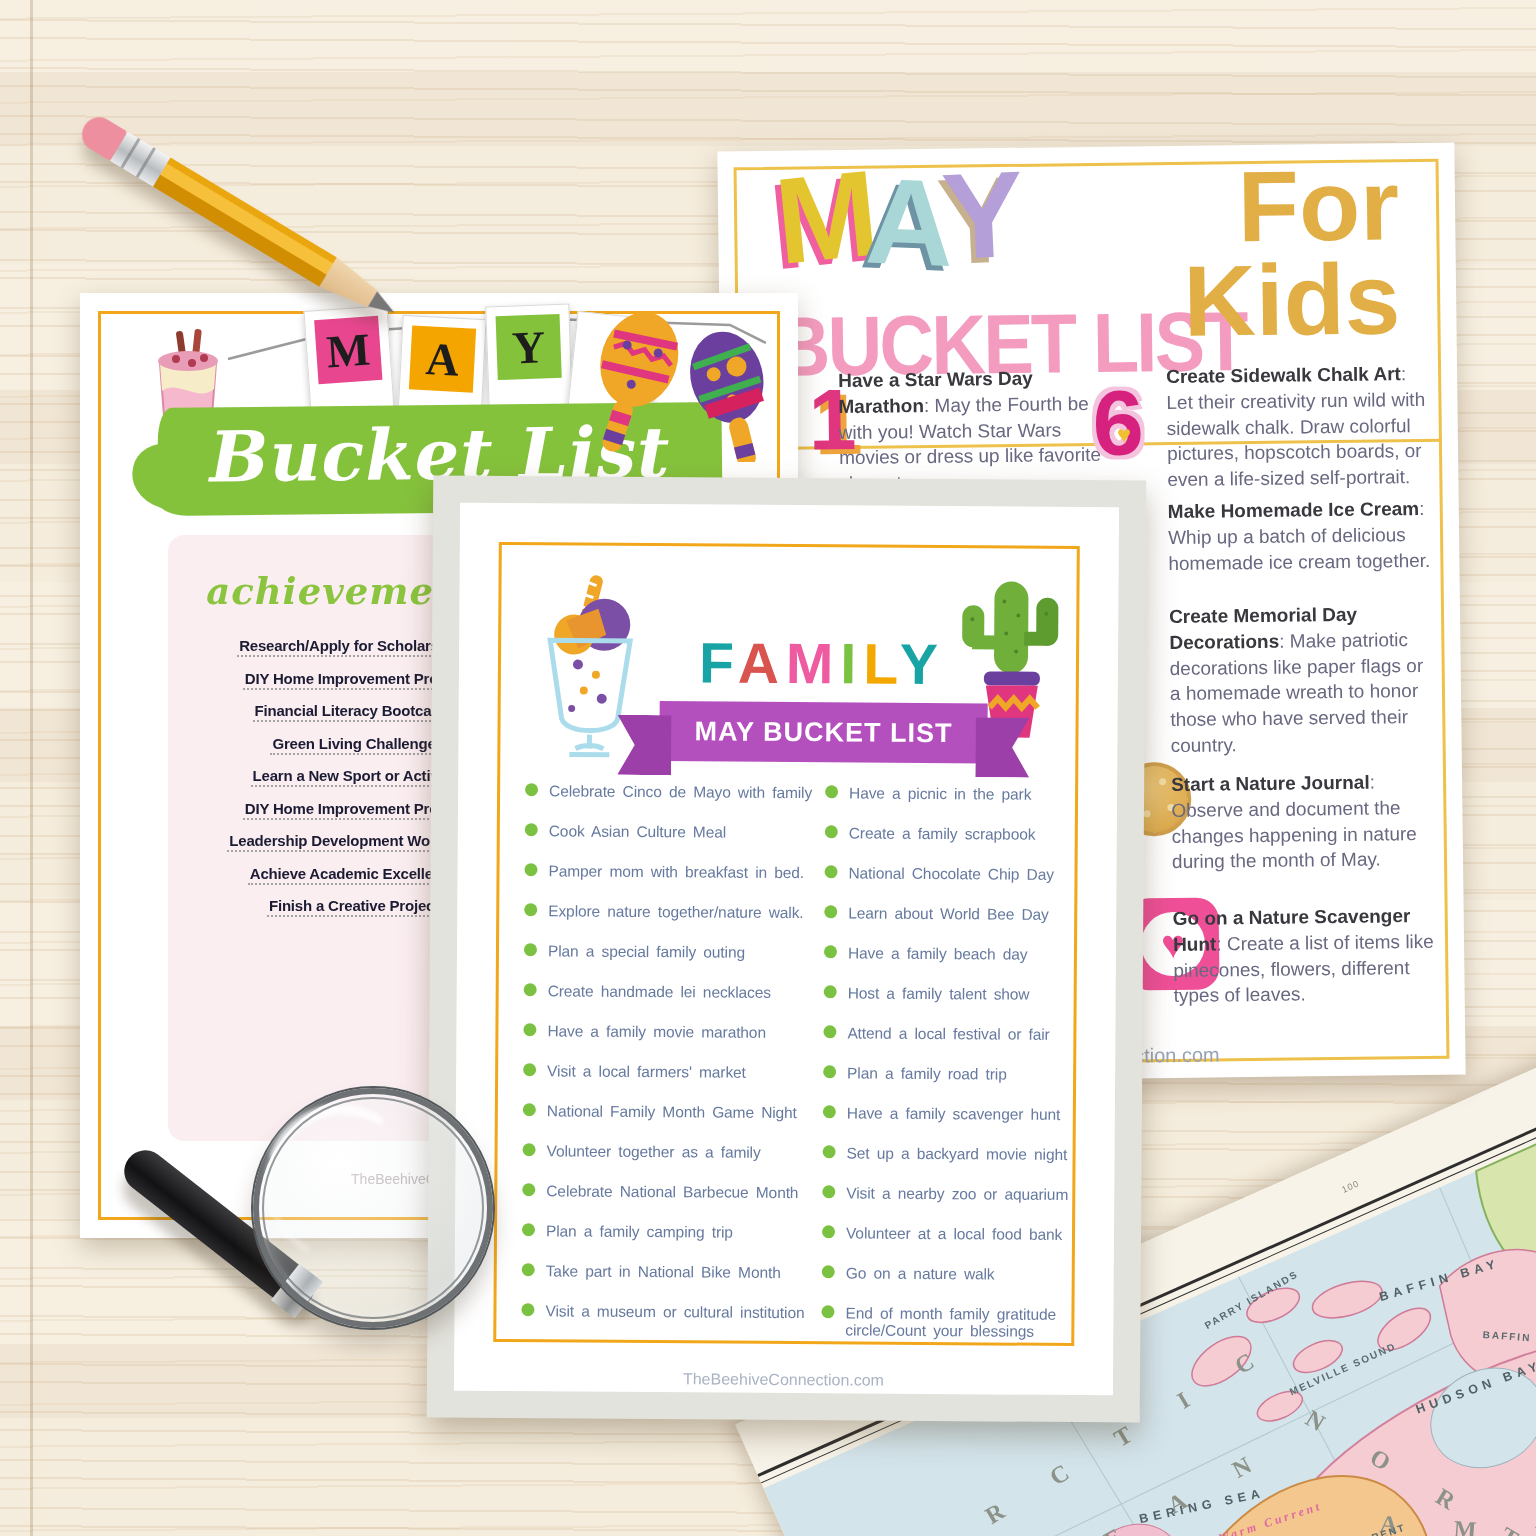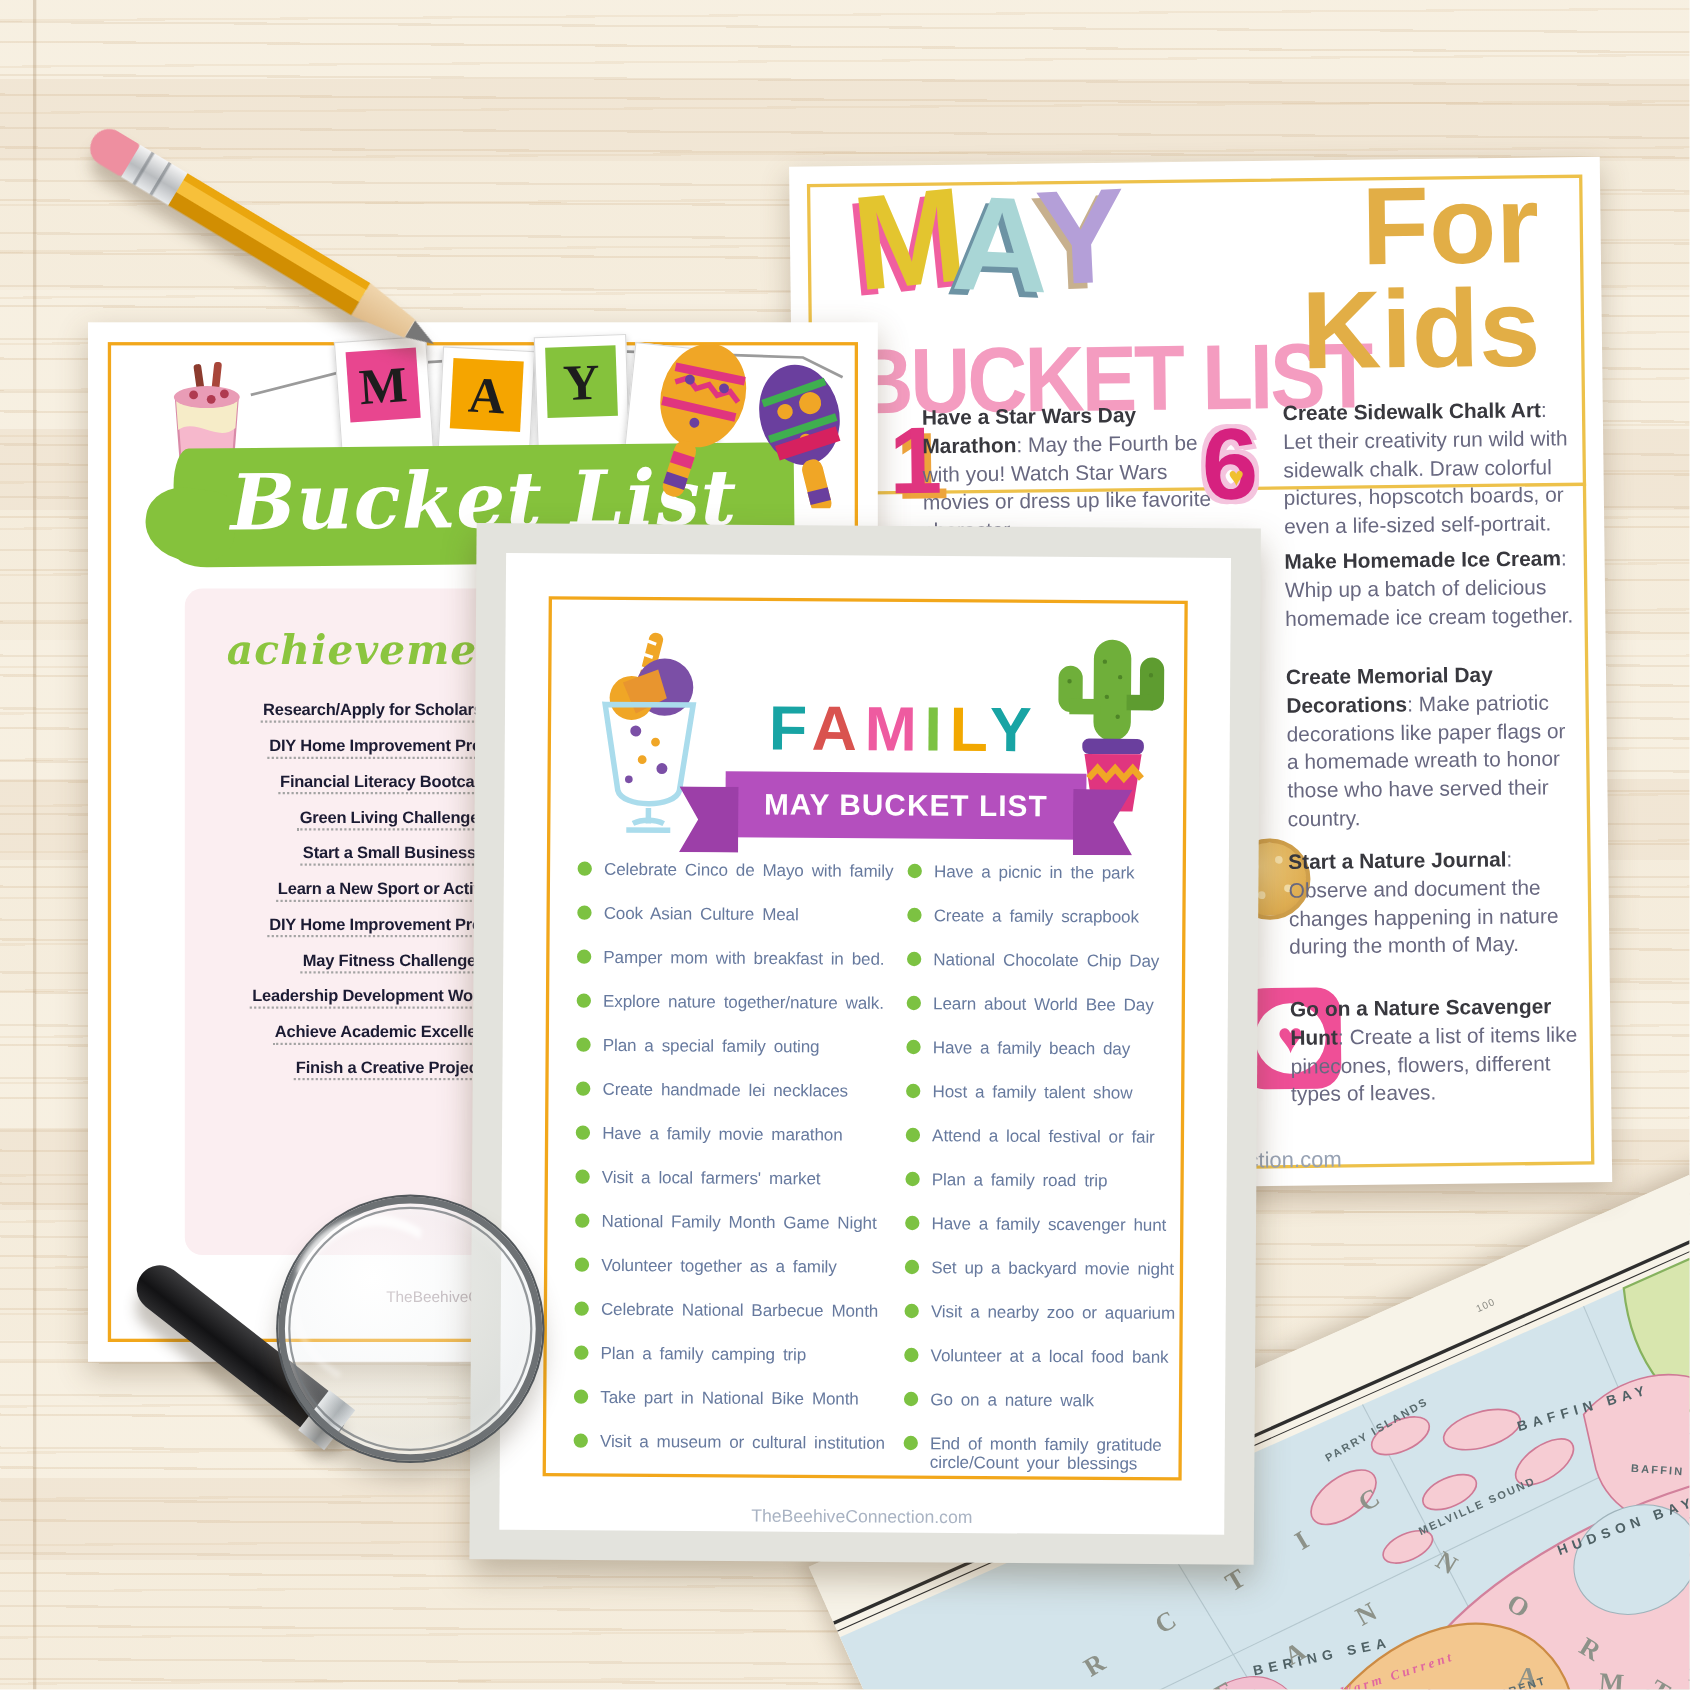--- a/index.html
+++ b/index.html
@@ -307,24 +307,22 @@
       </g>
     </svg>
 
     <div class="ach-panel">
       <div class="ach-head">achievements</div>
       <ul class="ach-list">
         <li><span>Research/Apply for Scholarships</span></li>
         <li><span>DIY Home Improvement Project</span></li>
         <li><span>Financial Literacy Bootcamp</span></li>
         <li><span>Green Living Challenge</span></li>
-        <li><span>Start a Small Business</span></li>
         <li><span>Learn a New Sport or Activity</span></li>
         <li><span>DIY Home Improvement Project</span></li>
-        <li><span>May Fitness Challenge</span></li>
         <li><span>Leadership Development Workshop</span></li>
         <li><span>Achieve Academic Excellence</span></li>
         <li><span>Finish a Creative Project</span></li>
       </ul>
     </div>
     <div class="pg-footer">TheBeehiveConnection.com</div>
   </div>
 
   <div class="page page-family">
     <div class="pf-white"></div>

